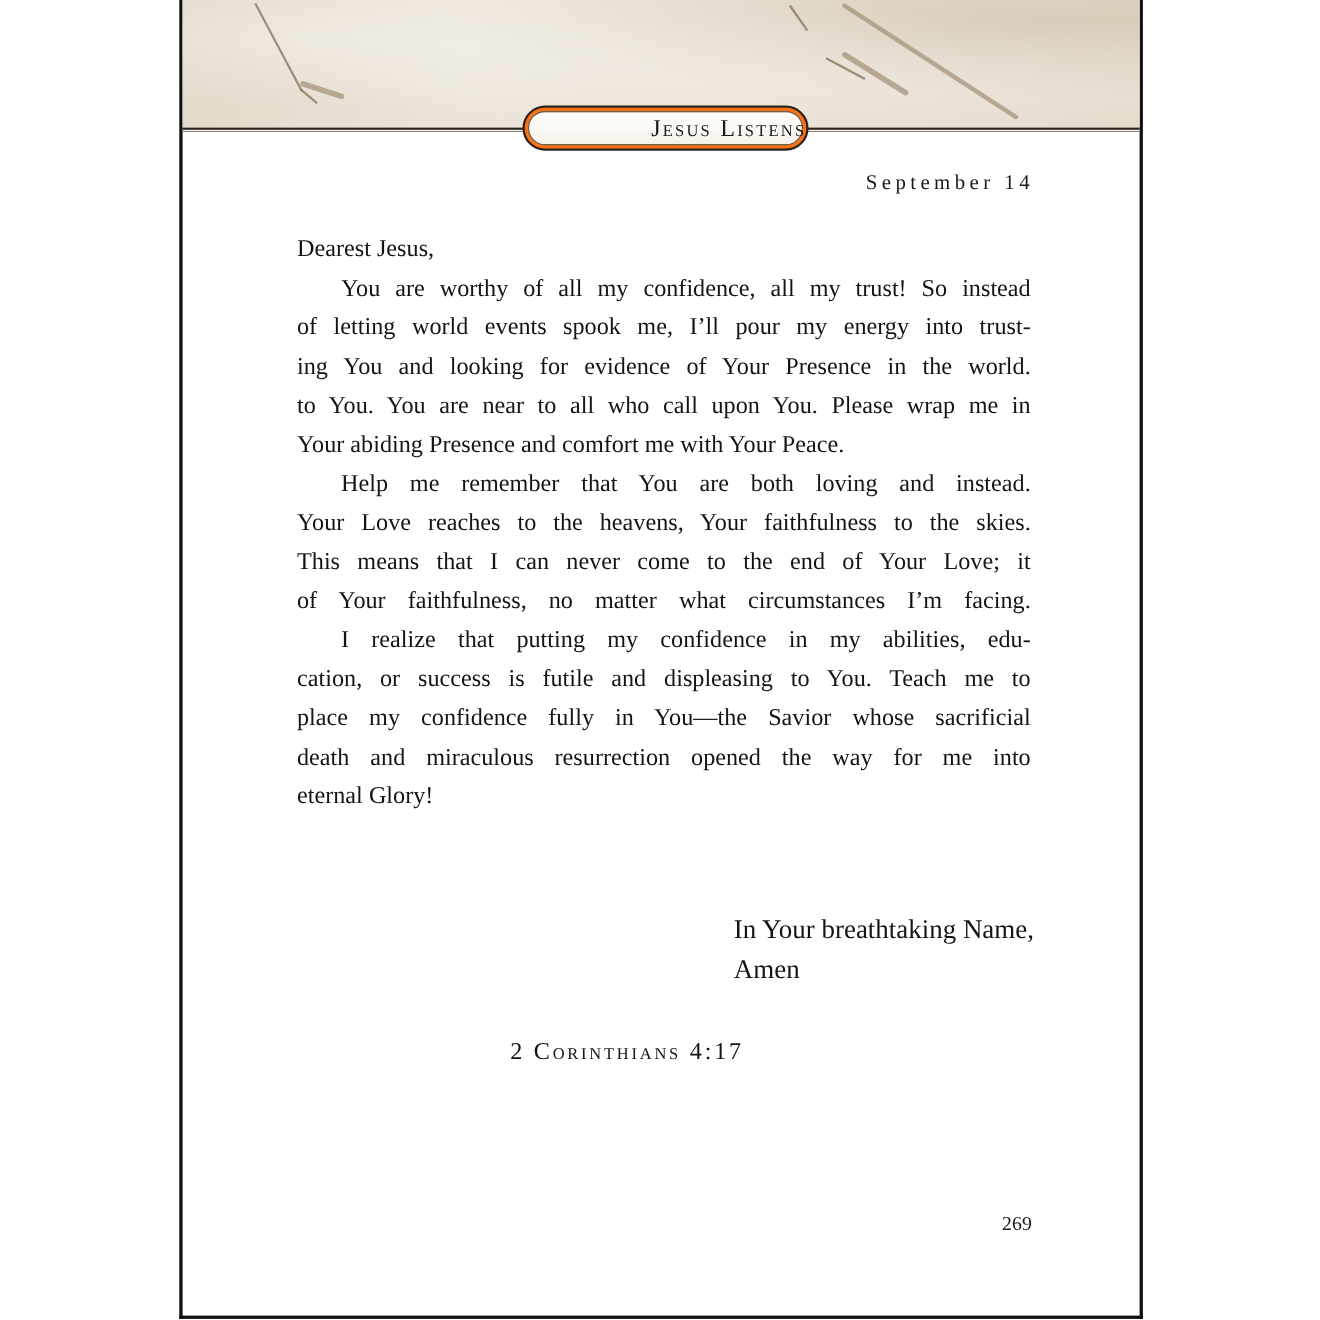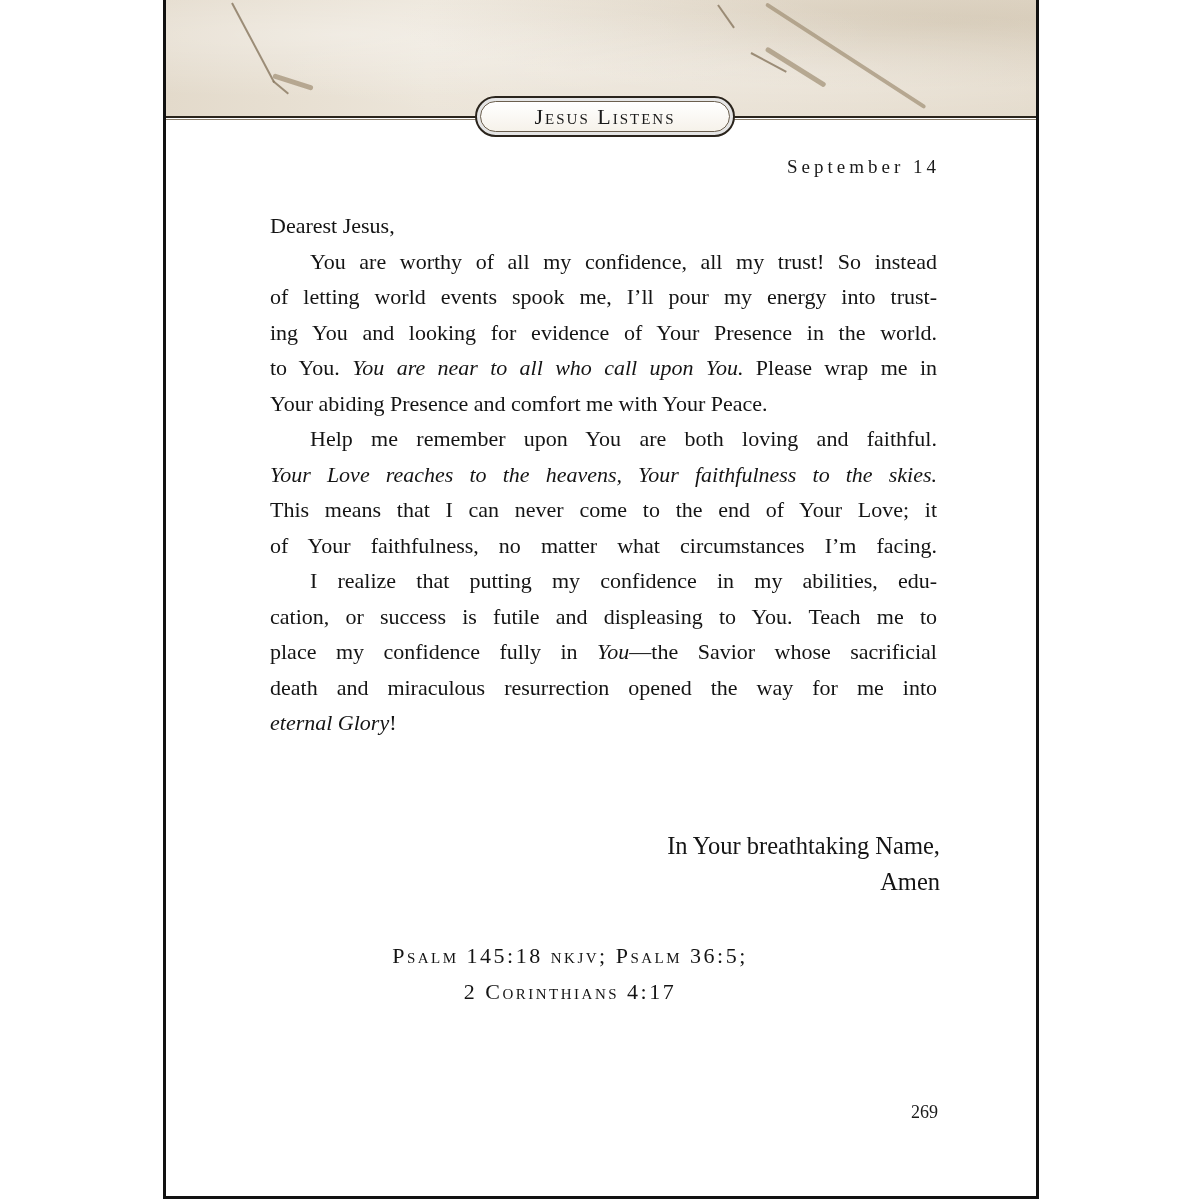--- a/index.html
+++ b/index.html
@@ -71,25 +71,25 @@
       border-top: 1px solid #8a7e6c;
     }
     .pill-outer {
       position: absolute;
       left: 309px;
       top: 96px;
       width: 260px;
       height: 41px;
       border: 2px solid #2a241c;
       border-radius: 22px;
-      background: #e5e5e5;
+      background: #f97316;
       box-sizing: border-box;
       display: flex;
       align-items: center;
-      justify-content: center;
+      justify-content: flex-end;
     }
     .pill-inner {
       position: absolute;
       left: 3px;
       top: 3px;
       right: 3px;
       bottom: 3px;
       border: 1px solid #6b5f4e;
       border-radius: 18px;
       background: linear-gradient(180deg, #ffffff 0%, #f6f2ea 100%);
@@ -126,29 +126,27 @@
       text-align-last: justify;
       height: 35.5px;
     }
     .line.last {
       text-align-last: left;
     }
     .indent {
       padding-left: 40px;
     }
     .it {
-      font-style: italic;
     }
     .closing {
       position: absolute;
       right: 96px;
       top: 828px;
       font-size: 24.5px;
       line-height: 35.5px;
-      text-align: right;
     }
     .refs {
       position: absolute;
       left: 104px;
       width: 600px;
       top: 938px;
       text-align: center;
       font-variant: small-caps;
       font-size: 22px;
       letter-spacing: 2.5px;
@@ -189,36 +187,35 @@
 
   <div class="body-text">
     <span class="line last">Dearest Jesus,</span>
 
     <span class="line indent">You are worthy of all my confidence, all my trust! So instead</span>
     <span class="line">of letting world events spook me, I’ll pour my energy into trust-</span>
     <span class="line">ing You and looking for evidence of Your Presence in the world.</span>
     <span class="line"><span>to You. </span><span class="it">You are near to all who call upon You.</span><span> Please wrap me in</span></span>
     <span class="line last">Your abiding Presence and comfort me with Your Peace.</span>
 
-    <span class="line indent">Help me remember upon You are both loving and faithful.</span>
+    <span class="line indent">Help me remember that You are both loving and instead.</span>
     <span class="line it">Your Love reaches to the heavens, Your faithfulness to the skies.</span>
     <span class="line">This means that I can never come to the end of Your Love; it</span>
     <span class="line">of Your faithfulness, no matter what circumstances I’m facing.</span>
 
     <span class="line indent">I realize that putting my confidence in my abilities, edu-</span>
     <span class="line">cation, or success is futile and displeasing to You. Teach me to</span>
     <span class="line"><span>place my confidence fully in </span><span class="it">You</span><span>—the Savior whose sacrificial</span></span>
     <span class="line">death and miraculous resurrection opened the way for me into</span>
     <span class="line last"><span class="it">eternal Glory</span><span>!</span></span>
   </div>
 
   <div class="closing">
     <div>In Your breathtaking Name,</div>
     <div>Amen</div>
   </div>
 
   <div class="refs">
-    <div>Psalm 145:18 nkjv; Psalm 36:5;</div>
     <div>2 Corinthians 4:17</div>
   </div>
 
   <div class="page-num">269</div>
 </div>
 
 </body></html>

